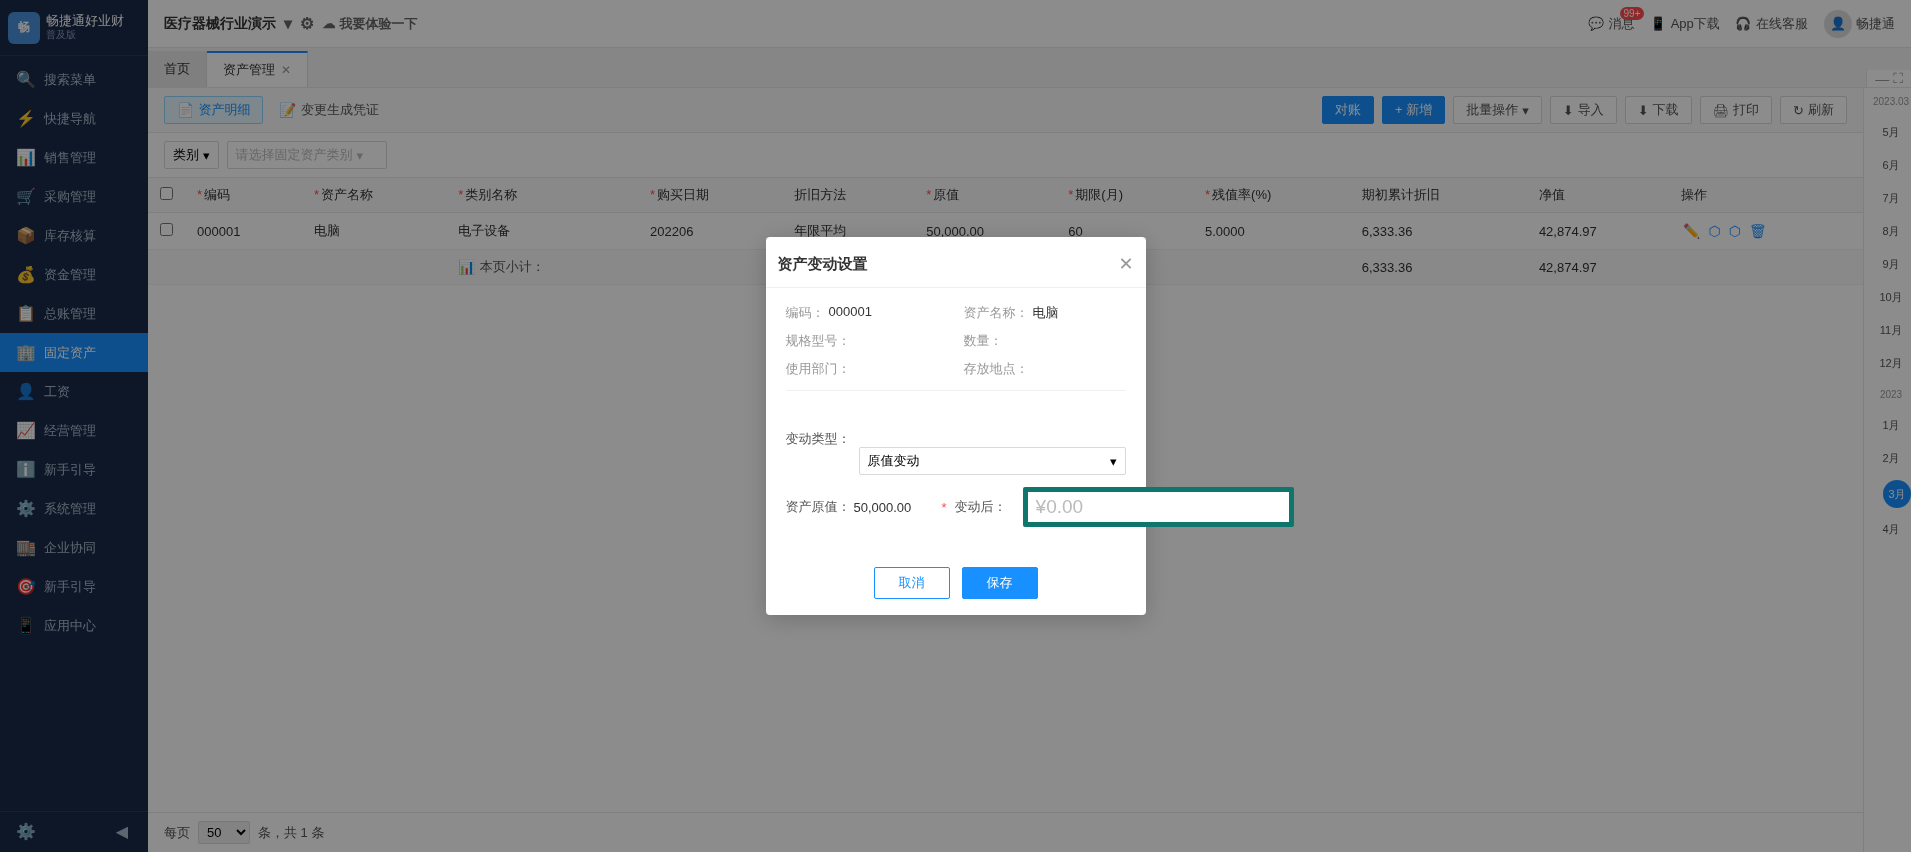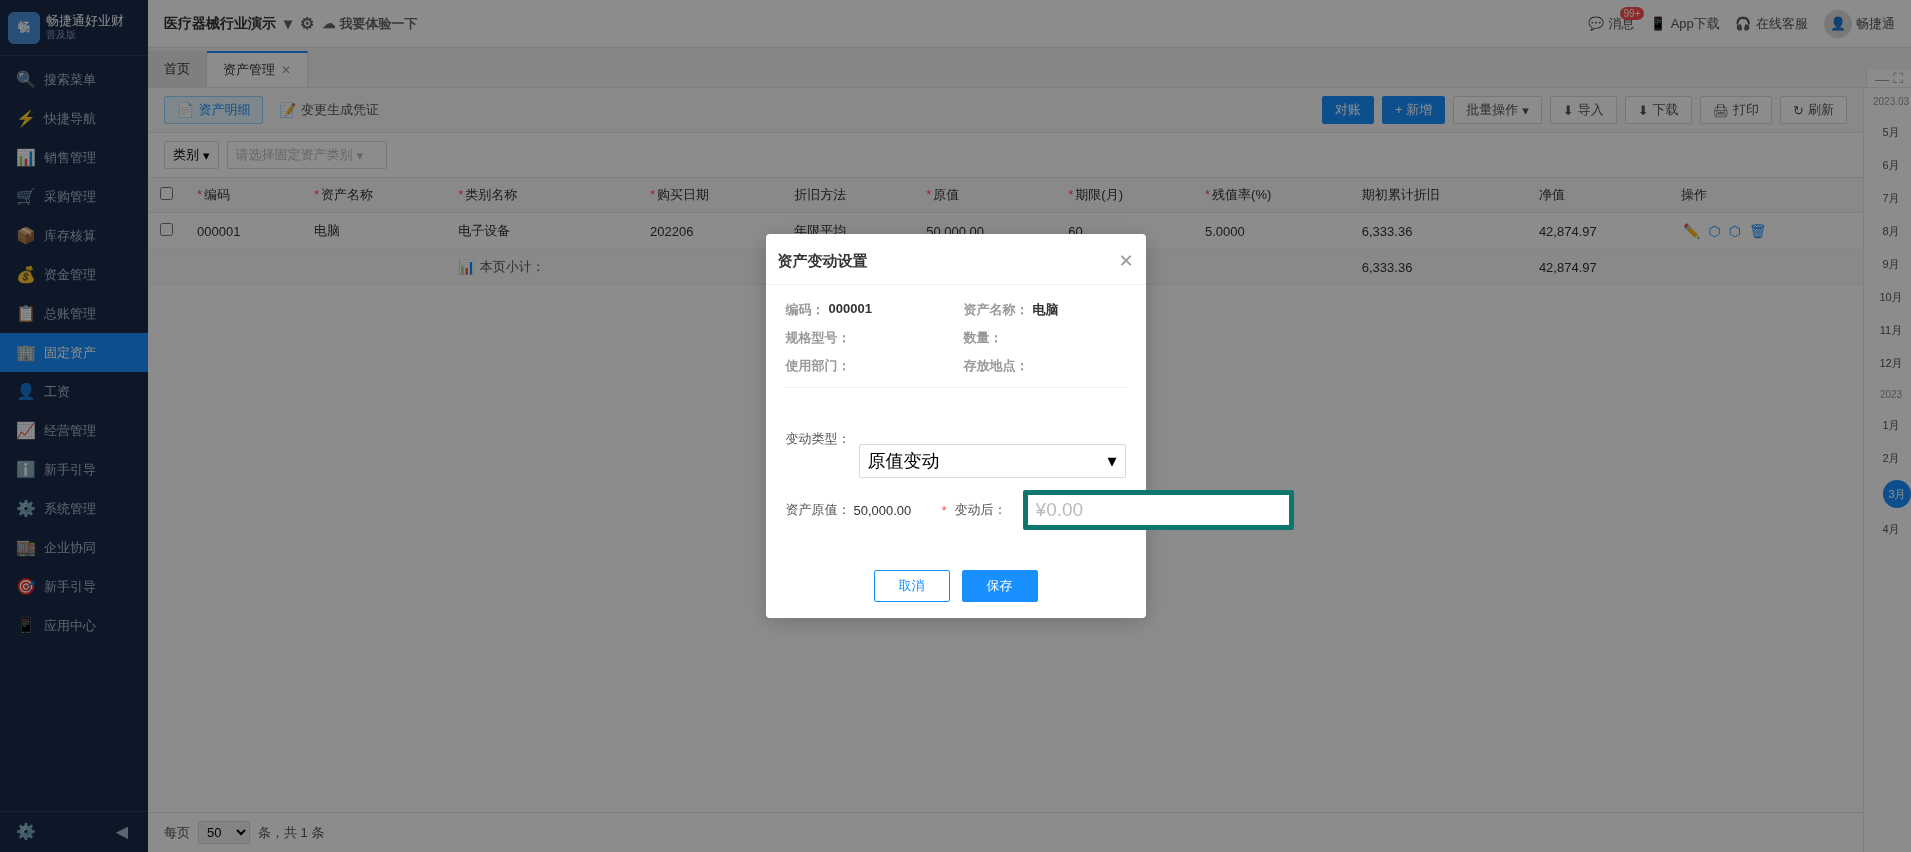--- a/index.html
+++ b/index.html
@@ -231,30 +231,30 @@
       border-bottom: 1px solid #f0f0f0;
     }
     .modal-title { font-size: 15px; font-weight: 600; color: #333; }
     .modal-close { cursor: pointer; color: #999; font-size: 18px; }
     .modal-body { padding: 16px 20px; }
     .modal-info-grid {
       display: grid; grid-template-columns: 1fr 1fr;
       gap: 10px 16px;
       margin-bottom: 12px;
     }
-    .modal-info-item { display: flex; gap: 4px; font-size: 13px; font-weight: bold; }
+    .modal-info-item { display: flex; gap: 4px; font-size: 13px; }
     .modal-info-label { color: #999; white-space: nowrap; }
     .modal-info-value { color: #333; }
     .modal-divider { border: none; border-top: 1px solid #f0f0f0; margin: 12px 0; }
     .modal-field { display: flex; align-items: center; gap: 8px; margin-bottom: 12px; font-size: 13px; }
     .modal-field-label { color: #555; white-space: nowrap; min-width: 60px; }
     .modal-select {
       flex: 1; display: flex; align-items: center; justify-content: space-between;
       border: 1px solid #d9d9d9; padding: 4px 8px; border-radius: 2px; cursor: pointer;
-      background: white; font-size: 18px; margin-top: 44px;
+      background: white; font-size: 13px; margin-top: 44px;
     }
     .modal-input-value { color: #333; font-size: 13px; min-width: 80px; }
     .required-star { color: #ff4d4f; }
     .modal-input {
       flex: 1; border: 5px solid #0f766e; padding: 4px 8px; border-radius: 2px;
       font-size: 19px; color: #bbb;
     }
     .modal-input::placeholder { color: #bbb; }
     .modal-footer {
       display: flex; justify-content: center; gap: 12px;

